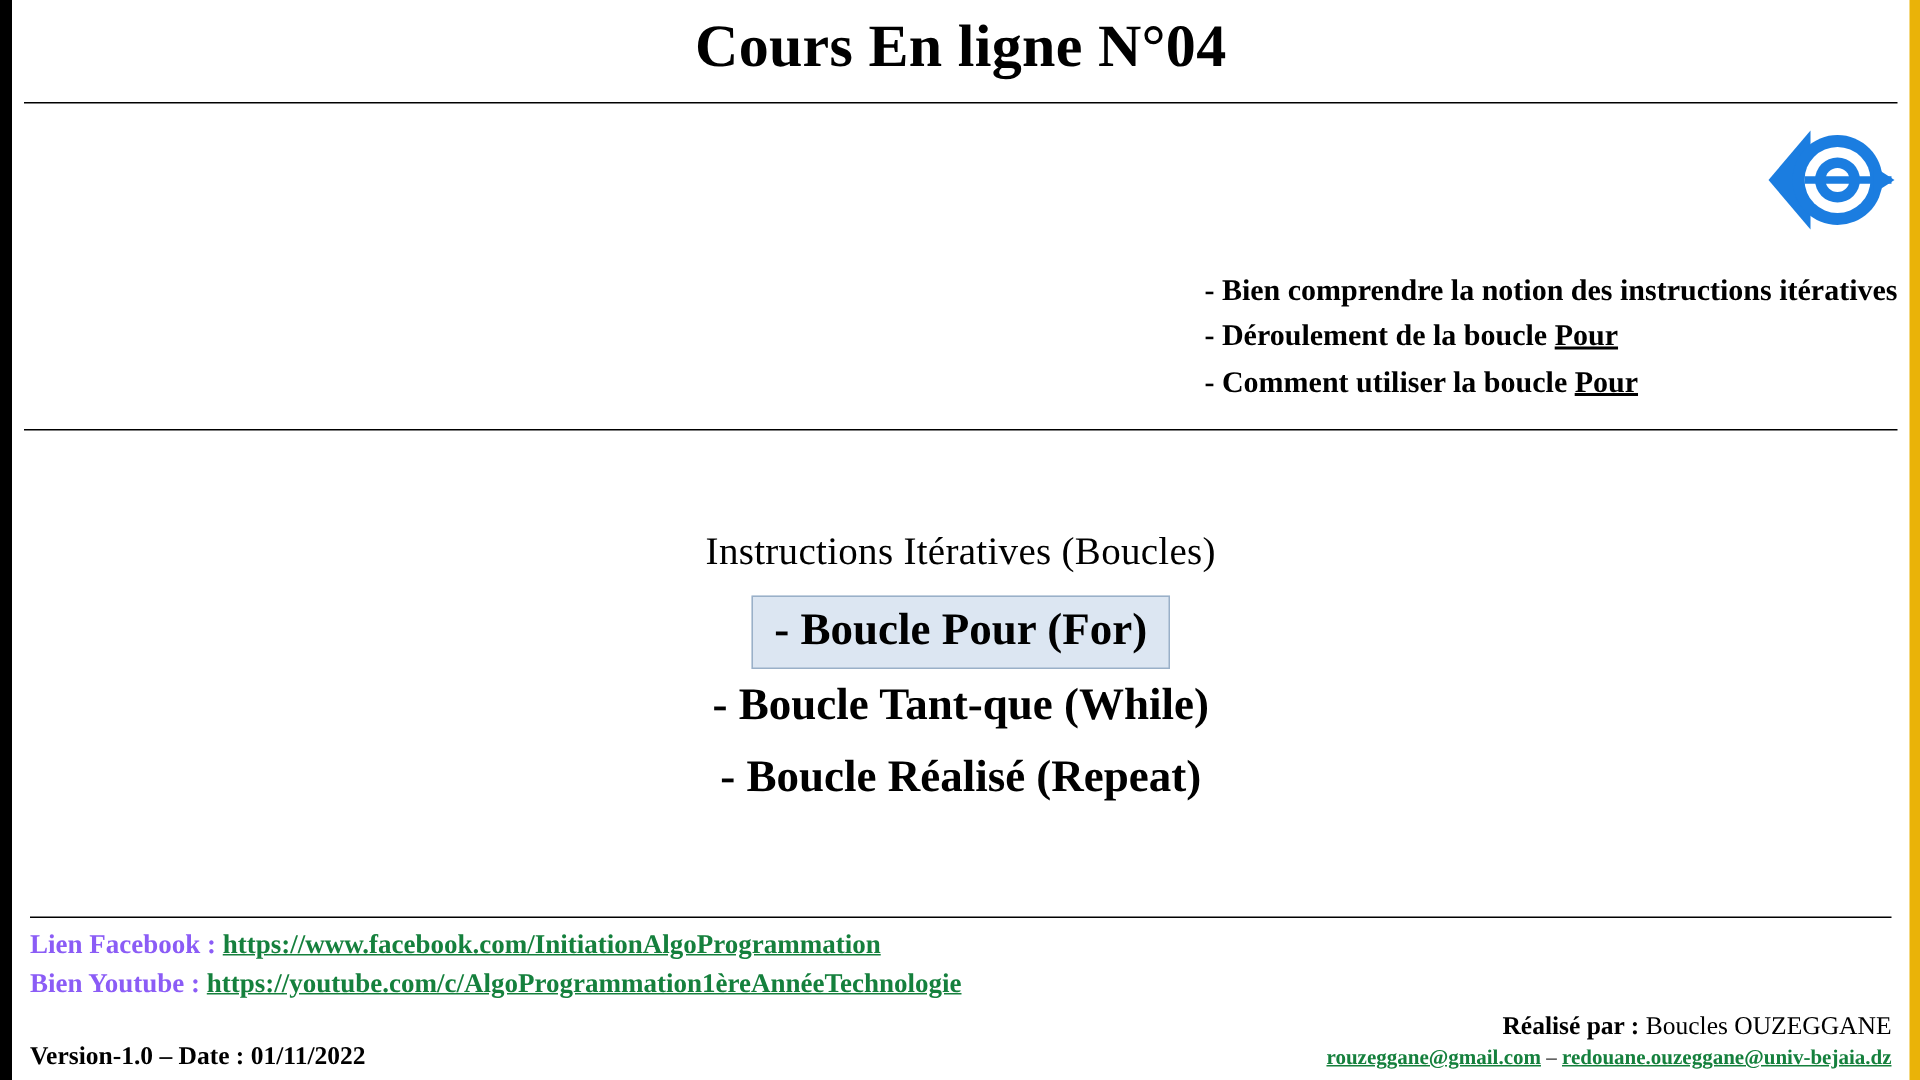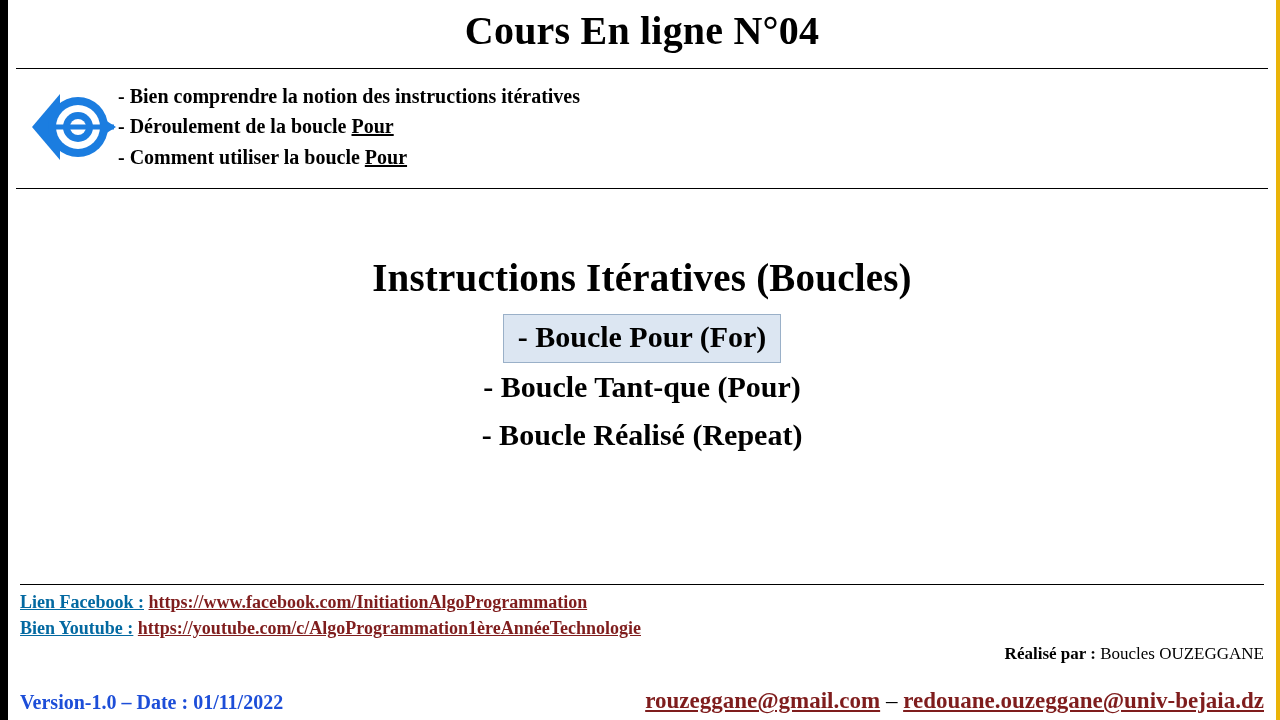--- a/index.html
+++ b/index.html
@@ -9,21 +9,21 @@
     overflow: hidden;
     background: #000;
     font-family: "Liberation Serif", serif;
   }
   .slide {
     position: relative;
     width: 1280px;
     height: 720px;
     background: #ffffff;
     border-left: 8px solid #000000;
-    border-right: 4px solid #eab308;
+    border-right: 7px solid #eab308;
     display: flex;
     flex-direction: column;
   }
   .inner {
     position: relative;
     width: 100%;
     height: 100%;
     padding: 0 8px;
   }
 
@@ -51,22 +51,24 @@
     border: none;
     border-top: 1.5px solid #000;
     margin: 0;
   }
   .rule-1 { margin-top: 14px; }
   .rule-2 { margin-top: 10px; }
 
   
   .objectives {
     display: flex;
-    align-items: center;
+    align-items: flex-end;
     padding: 10px 0 6px 10px;
+    gap: 18px;
+    flex-direction: column;
   }
   .target-icon {
     flex: 0 0 auto;
     width: 92px;
     height: 78px;
     margin-top: 2px;
   }
   .obj-list {
     list-style: none;
     font-size: 20px;
@@ -79,22 +81,22 @@
   .obj-list u { text-decoration: underline; }
 
   
   .body-area {
     flex: 1 1 auto;
     position: relative;
     text-align: center;
     padding-top: 66px;
   }
   .section-title {
-    font-size: 39px;
-    font-weight: bold;
+    font-size: 26px;
+    font-weight: normal;
     color: #000;
     letter-spacing: 0.2px;
   }
   .loop-list {
     margin-top: 14px;
     display: flex;
     flex-direction: column;
     align-items: center;
     gap: 2px;
   }
@@ -123,51 +125,51 @@
     border: none;
     border-top: 1.5px solid #000;
     margin-bottom: 4px;
   }
   .footer-links {
     font-size: 18px;
     font-weight: bold;
     line-height: 1.45;
     color: #000;
   }
-  .footer-links .lbl { color: #0369a1; text-decoration: underline; }
+  .footer-links .lbl { color: #8b5cf6; }
   .footer-links a, .link {
-    color: #7f1d1d;
+    color: #15803d;
     text-decoration: underline;
     font-weight: bold;
   }
   .footer-bottom {
     display: flex;
     justify-content: space-between;
     align-items: flex-end;
     margin-top: 2px;
   }
   .version {
-    font-size: 20px;
-    font-weight: bold;
-    color: #1d4ed8;
+    font-size: 17px;
+    font-weight: bold;
+    color: #000000;
     padding-bottom: 2px;
     margin-top: 24px;
   }
   .author-block {
     text-align: right;
     line-height: 1.35;
   }
   .author-line {
     font-size: 17px;
     color: #000;
   }
   .author-line .bold { font-weight: bold; margin-left: 28px; }
   .mail-line {
-    font-size: 23px;
-    margin-top: 19px;
+    font-size: 14px;
+    margin-top: 1px;
     font-family: Liberation Serif, serif;
   }
   .mail-line .dash { color: #000; text-decoration: none; }
 </style>
 </head>
 <body>
 
 <div class="slide">
   <div class="inner">
 
@@ -195,21 +197,21 @@
         <li><span>- Comment utiliser la boucle </span><u>Pour</u></li>
       </ul>
     </div>
 
     <hr class="rule rule-2">
 
     <div class="body-area">
       <div class="section-title">Instructions Itératives (Boucles)</div>
       <div class="loop-list">
         <div class="loop-item highlight">- Boucle Pour (For)</div>
-        <div class="loop-item">- Boucle Tant-que (Pour)</div>
+        <div class="loop-item">- Boucle Tant-que (While)</div>
         <div class="loop-item">- Boucle Réalisé (Repeat)</div>
       </div>
     </div>
 
     <div class="footer">
       <hr class="footer-rule">
       <div class="footer-links">
         <div>
           <span class="lbl">Lien Facebook :</span>
           <a href="#" class="link">https://www.facebook.com/InitiationAlgoProgrammation</a>

